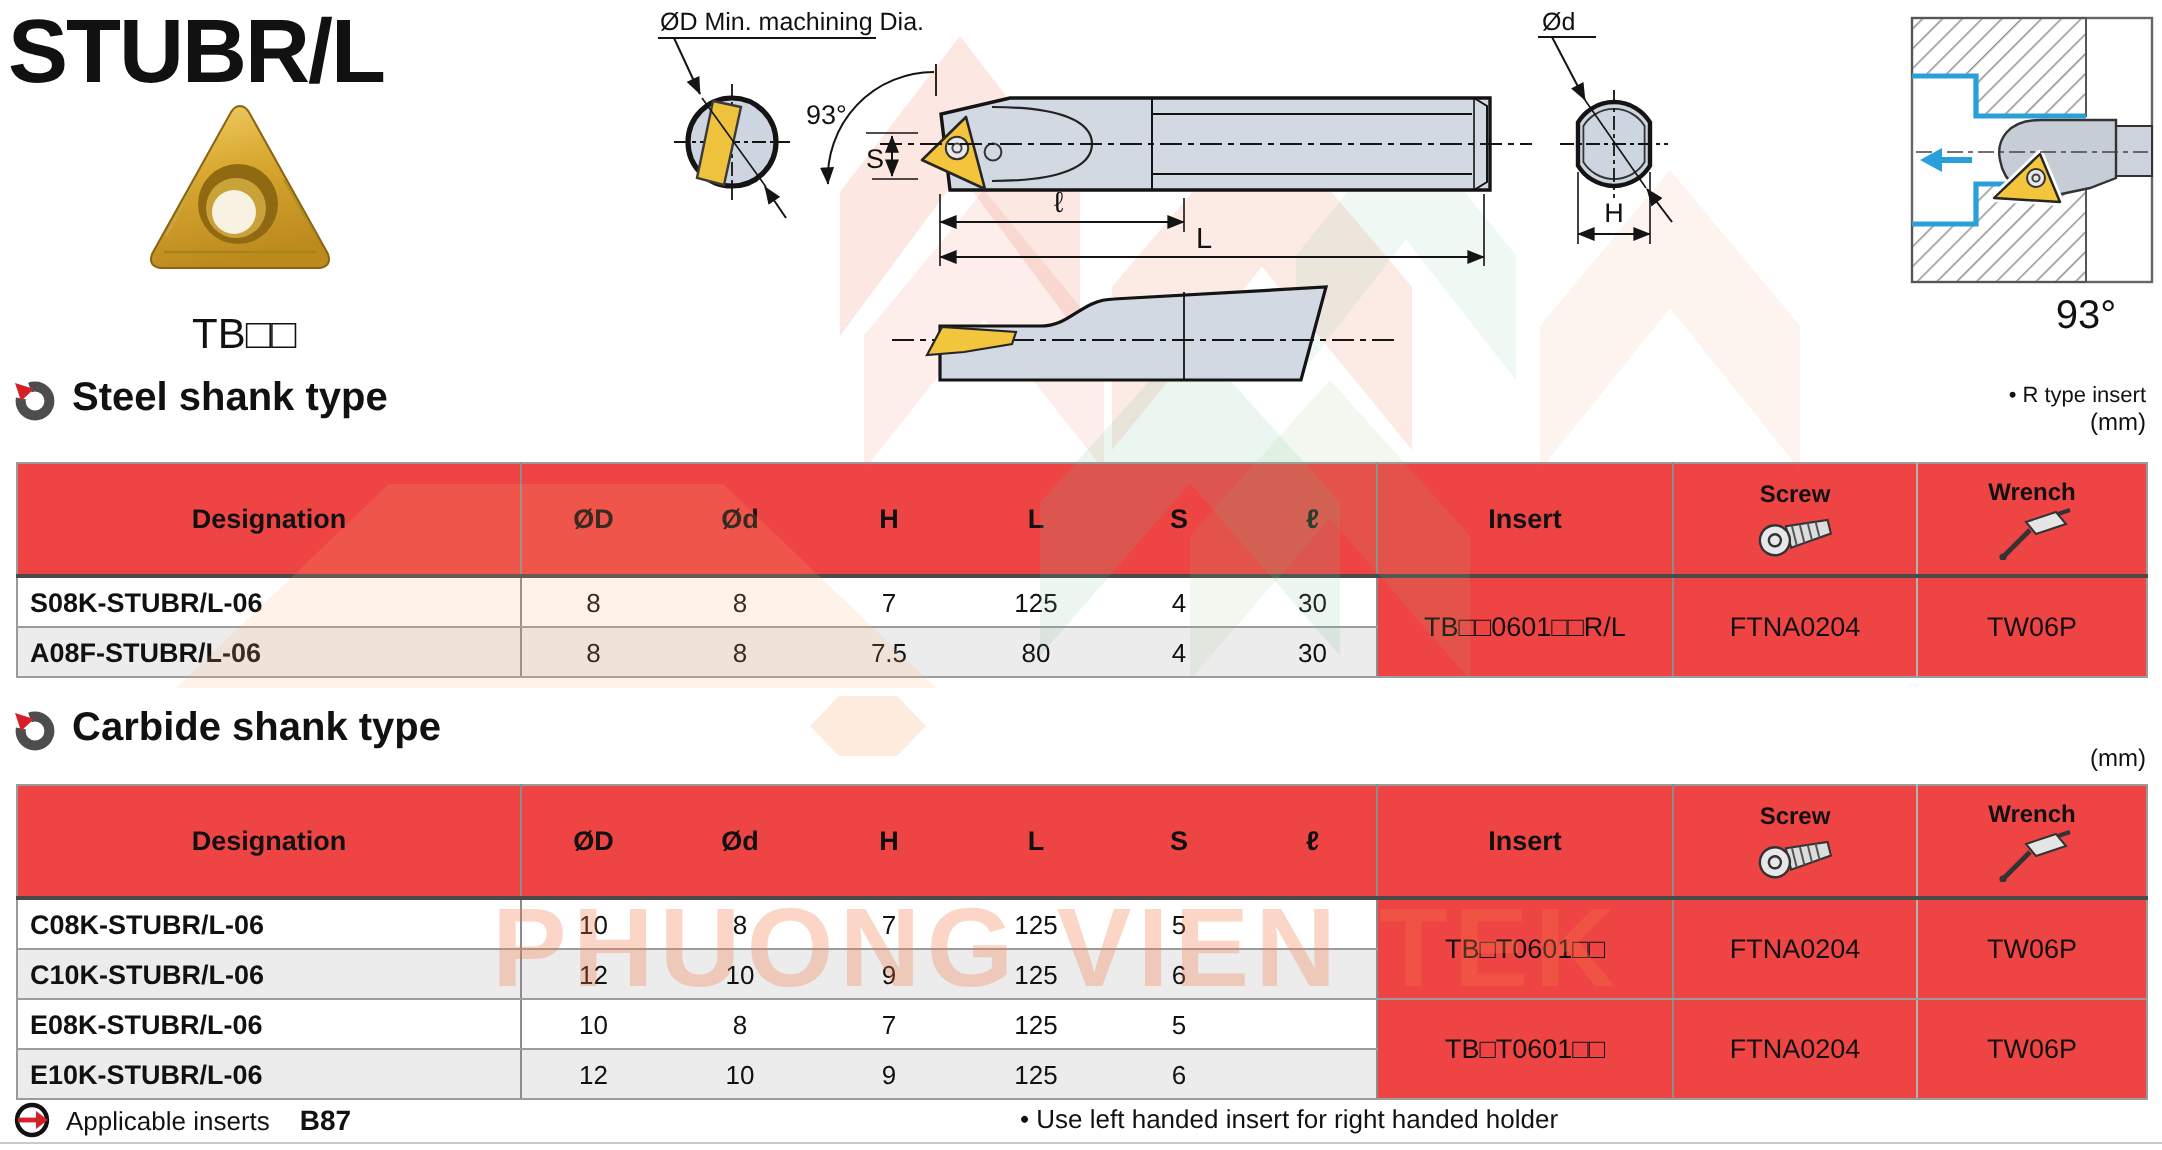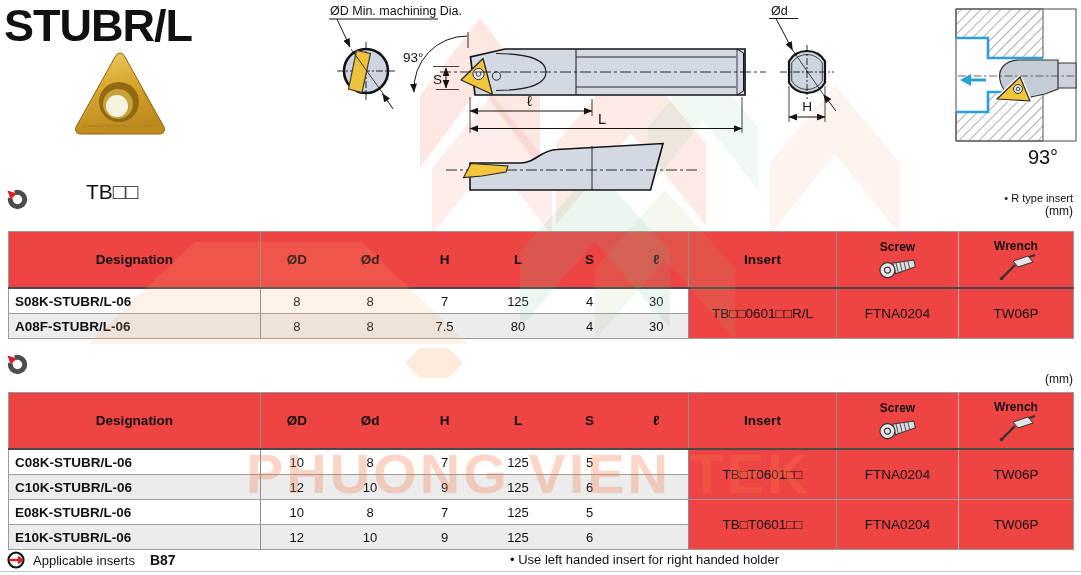--- a/index.html
+++ b/index.html
@@ -10,21 +10,21 @@
   .wm{position:absolute;inset:0;z-index:3;pointer-events:none;}
   .wm-text{position:absolute;left:246px;top:441px;font-size:56px;font-weight:bold;
            letter-spacing:3px;color:rgba(242,120,70,0.30);white-space:nowrap;}
   .wm-ch{position:absolute;clip-path:polygon(50% 0%,100% 52%,100% 100%,50% 46%,0% 100%,0% 52%);}
   .wm-tz{position:absolute;clip-path:polygon(0% 100%,28% 0%,72% 0%,100% 100%);}
   .wm-hex{position:absolute;clip-path:polygon(25% 0%,75% 0%,100% 50%,75% 100%,25% 100%,0% 50%);}
   
   .title{position:absolute;left:4px;top:0px;margin:0;font-size:45px;font-weight:bold;
          letter-spacing:-1px;z-index:4;}
   .insert-photo{position:absolute;left:70px;top:50px;z-index:4;}
-  .tb-code{position:absolute;left:86px;top:156px;font-size:21px;z-index:4;margin-top:24px;}
+  .tb-code{position:absolute;left:96px;top:156px;font-size:21px;z-index:4;}
   .drawing{position:absolute;left:320px;top:0;z-index:4;}
   .appdiag{position:absolute;left:950px;top:0;z-index:4;}
   
   .sec{position:absolute;left:6px;display:flex;align-items:center;gap:8px;z-index:4;}
   .sec h2{margin:0;font-size:20px;font-weight:bold;}
   .note-r{position:absolute;right:8px;text-align:right;font-size:11px;line-height:13px;z-index:4;margin-left:28px;}
   .note-r .unit{font-size:12px;}
   .unit-only{position:absolute;right:8px;font-size:12px;text-align:right;z-index:4;}
   
   .spec{position:absolute;left:8px;border-collapse:collapse;table-layout:fixed;width:1065px;
@@ -183,20 +183,21 @@
     <polygon points="971,74 960,80 971,86" fill="#2b9fd8"></polygon>
     <text class="t19" x="1043" y="164" text-anchor="middle" fill="#111">93°</text>
   </svg>
 
   <div class="sec" style="top:188px;">
     <svg width="22" height="22" viewBox="0 0 22 22">
       <circle cx="11.5" cy="11.5" r="7.2" fill="none" stroke="#4d4d4d" stroke-width="5"></circle>
       <path d="M11.5,11.5 L-2,9 L6,-3 Z" fill="#fff"></path>
       <polygon points="1.5,2.5 11,5.5 4.5,11.5" fill="#d42127"></polygon>
     </svg>
+    <h2>Steel shank type</h2>
   </div>
   <div class="note-r" style="top:192px;">
     <div>• R type insert</div>
     <div class="unit">(mm)</div>
   </div>
 
   <table class="spec" style="top:231px;">
     <colgroup>
       <col style="width:252px">
         <col style="width:72px">
@@ -272,20 +273,21 @@
       </tr>
     </tbody>
   </table>
 
   <div class="sec" style="top:353px;">
     <svg width="22" height="22" viewBox="0 0 22 22">
       <circle cx="11.5" cy="11.5" r="7.2" fill="none" stroke="#4d4d4d" stroke-width="5"></circle>
       <path d="M11.5,11.5 L-2,9 L6,-3 Z" fill="#fff"></path>
       <polygon points="1.5,2.5 11,5.5 4.5,11.5" fill="#d42127"></polygon>
     </svg>
+    <h2>Carbide shank type</h2>
   </div>
   <div class="unit-only" style="top:372px;">(mm)</div>
 
   <table class="spec" style="top:392px;">
     <colgroup>
       <col style="width:252px">
         <col style="width:72px">
         <col style="width:75px">
         <col style="width:74px">
       <col style="width:73px">

